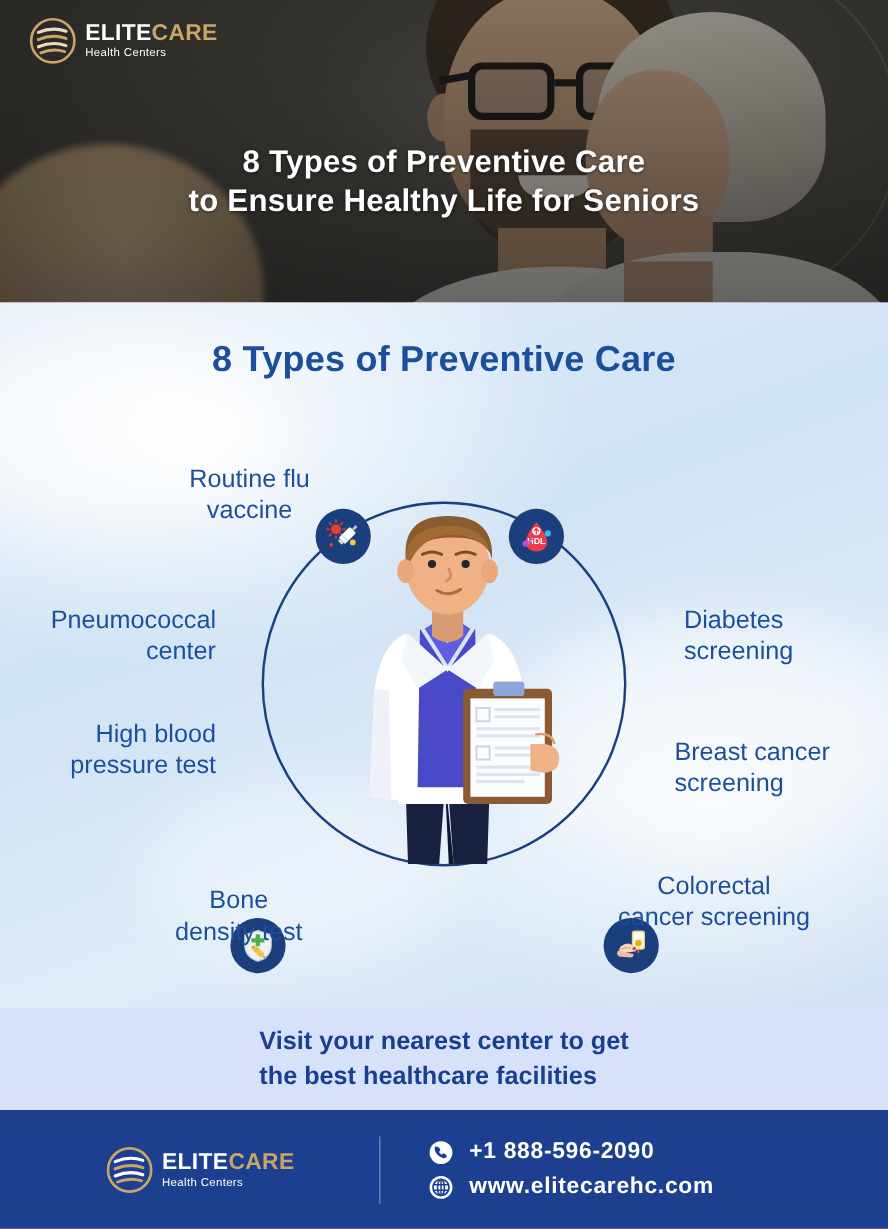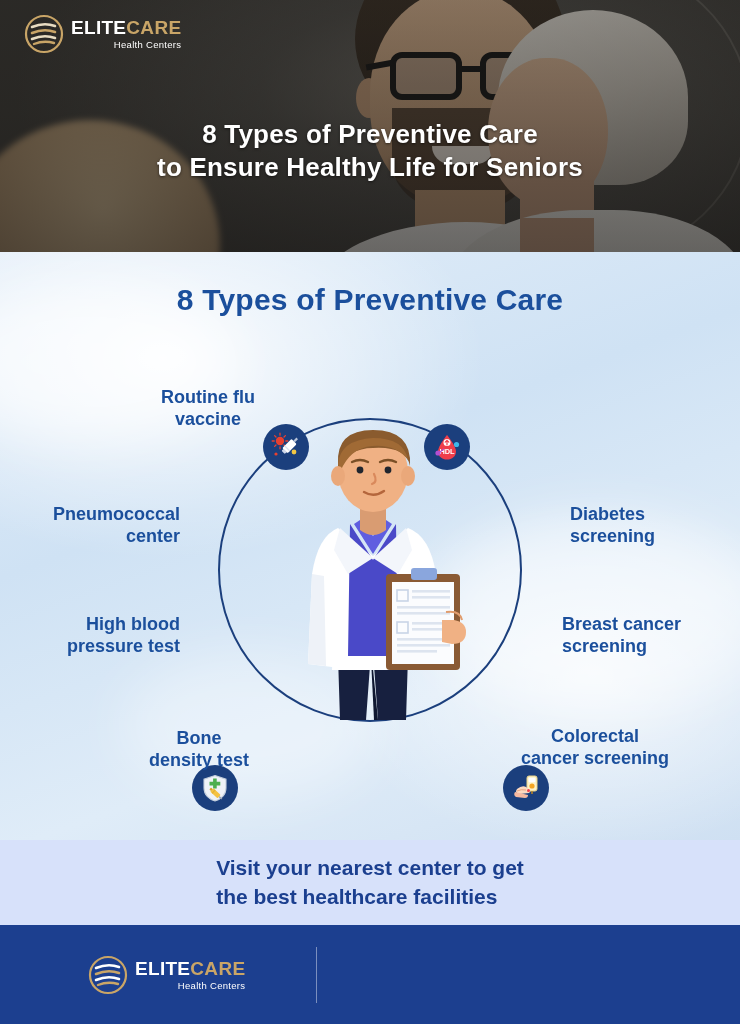--- a/index.html
+++ b/index.html
@@ -65,21 +65,21 @@
   .hero-title { position:absolute; left:0; right:0; top:118px; text-align:center;
     color:#ffffff; font-size:26px; font-weight:bold; line-height:1.28; letter-spacing:.2px;
     text-shadow:0 1px 3px rgba(0,0,0,.55); }
 
   
   .logo-wrap { display:flex; align-items:center; gap:7px; }
   .logo-mark { width:40px; height:40px; flex:none; }
   .logo-text { display:flex; flex-direction:column; line-height:1; }
   .logo-top { font-size:19px; font-weight:bold; letter-spacing:.3px; white-space:nowrap; }
   .logo-elite { color:#ffffff; }
-  .logo-sub { font-size:9.5px; color:#ffffff; text-align:right; margin-top:3px; letter-spacing:.3px; }
+  .logo-sub { font-size:9.5px; color:#ffffff; margin-top:3px; letter-spacing:.3px; }
 
   
   .main { position:absolute; left:0; top:252px; width:740px; height:588px; overflow:hidden;
     background:
       radial-gradient(ellipse 70% 55% at 22% 18%, rgba(255,255,255,.92) 0%, rgba(255,255,255,0) 62%),
       radial-gradient(ellipse 60% 50% at 80% 72%, rgba(255,255,255,.70) 0%, rgba(255,255,255,0) 60%),
       linear-gradient(160deg,#e3eef9 0%, #cfe2f4 38%, #dfecf8 70%, #cfe0f2 100%);
   }
   .cloud { position:absolute; border-radius:50%; background:rgba(255,255,255,.55); filter:blur(26px); }
 
@@ -88,21 +88,21 @@
 
   
   .wheel { position:absolute; left:218px; top:166px; width:304px; height:304px;
     border:2px solid #1b3f7d; border-radius:50%; }
   .doctor { position:absolute; left:278px; top:172px; width:190px; height:300px; }
 
   .node { position:absolute; width:46px; height:46px; border-radius:50%;
     background:#1b3f7d; display:flex; align-items:center; justify-content:center; }
   .node svg { width:30px; height:30px; display:block; }
 
-  .lbl { position:absolute; color:#1b4f9c; font-size:18px; font-weight:bold;
+  .lbl { position:absolute; color:#1b4f9c; font-size:21px; font-weight:normal;
     line-height:1.22; white-space:pre-line; }
   .lbl.r { text-align:right; } .lbl.l { text-align:left; } .lbl.c { text-align:center; }
 
   
   .cta { position:absolute; left:0; top:840px; width:740px; height:85px;
     background:#d7e1fa; display:flex; align-items:center; justify-content:center; }
   .cta-text { text-align:left; color:#1b3f8f; font-size:21px; font-weight:bold; line-height:1.35;
     white-space:pre-line; }
 
   
@@ -291,25 +291,25 @@
         <circle cx="17.5" cy="17.5" r="1.5" fill="#ef3e4a"></circle>
       </svg>
     </div>
 
     <div class="lbl c" style="left:118px; top:135px; width:180px; text-align:center;">Routine flu
 vaccine</div>
     <div class="lbl r" style="left:8px; top:252px; width:172px;">Pneumococcal
 center</div>
     <div class="lbl l" style="left:570px; top:252px; width:180px;">Diabetes
 screening</div>
-    <div class="lbl r" style="left:8px; top:362px; width:172px;text-align:right;">High blood
+    <div class="lbl r" style="left:8px; top:347px; width:172px;text-align:right;">High blood
 pressure test</div>
     <div class="lbl l" style="left:562px; top:362px; width:185px;">Breast cancer
 screening</div>
-    <div class="lbl c" style="left:108px; top:476px; width:182px; text-align:center;">Bone
+    <div class="lbl c" style="left:108px; top:486px; width:182px; text-align:center;">Bone
 density test</div>
     <div class="lbl c" style="left:480px; top:474px; width:230px; text-align:center;">Colorectal
 cancer screening</div>
   </div>
 
   <div class="cta">
     <div class="cta-text">Visit your nearest center to get
 the best healthcare facilities</div>
   </div>
 
@@ -327,14 +327,32 @@
           <div class="logo-top">
             <span class="logo-elite">ELITE</span><span style="color:#c9a567">CARE</span>
           </div>
           <div class="logo-sub">Health Centers</div>
         </div>
       </div>
     </div>
 
     <div class="f-divider"></div>
 
+    <div class="contact">
+      <div class="c-row">
+        <svg class="c-ic" viewBox="0 0 22 22">
+          <circle cx="11" cy="11" r="10" fill="#ffffff"></circle>
+          <path d="M7.4 6.2 q1.2 -.6 1.9 .5 l1 1.7 q.4 .8 -.4 1.4 l-.7 .5 q.7 1.9 2.6 2.6 l.5 -.7 q.6 -.8 1.4 -.4 l1.7 1 q1.1 .7 .5 1.9 q-.8 1.5 -2.6 1.2 q-3 -.5 -5.2 -2.7 q-2.2 -2.2 -2.7 -5.2 q-.3 -1.8 1.2 -2.6 z" fill="#1c3f8f"></path>
+        </svg>
+        <span class="c-tx">+1 888-596-2090</span>
+      </div>
+      <div class="c-row">
+        <svg class="c-ic" viewBox="0 0 22 22">
+          <circle cx="11" cy="11" r="10" fill="#ffffff"></circle>
+          <circle cx="11" cy="11" r="7" fill="none" stroke="#1c3f8f" stroke-width="1.5"></circle>
+          <ellipse cx="11" cy="11" rx="3" ry="7" fill="none" stroke="#1c3f8f" stroke-width="1.4"></ellipse>
+          <path d="M4.4 8.6h13.2M4.4 13.4h13.2M11 4v14" stroke="#1c3f8f" stroke-width="1.3"></path>
+        </svg>
+        <span class="c-tx">www.elitecarehc.com</span>
+      </div>
+    </div>
   </div>
 </div>
 
 </body></html>

